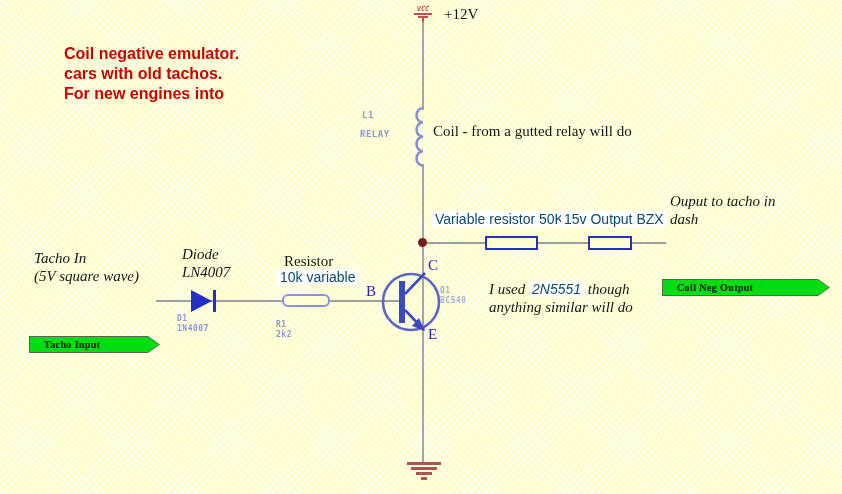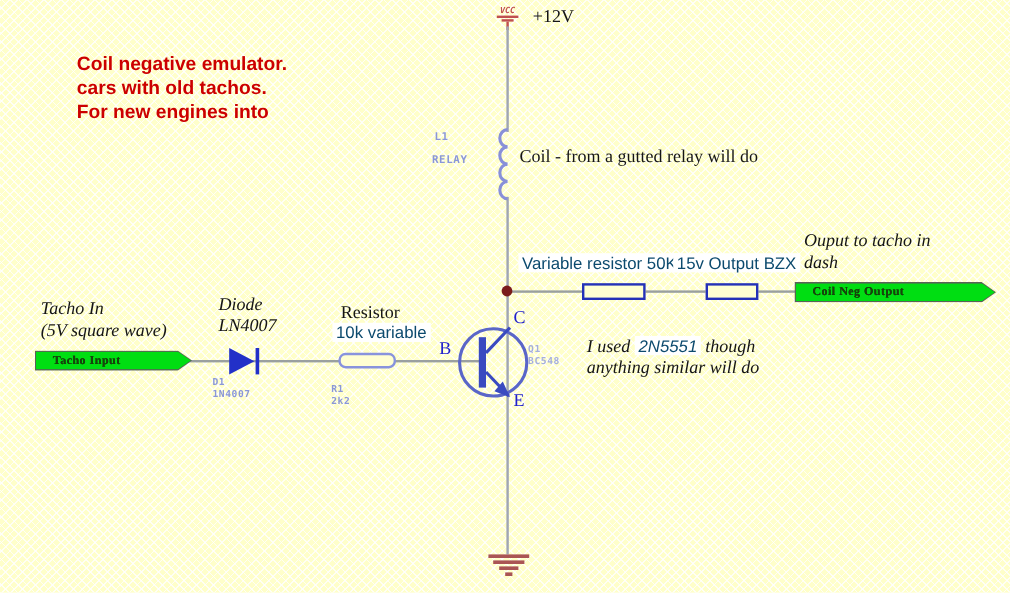--- a/index.html
+++ b/index.html
@@ -17,21 +17,21 @@
   .serif{font-family:"Liberation Serif", serif;font-size:15px;color:#151515;line-height:18px;white-space:nowrap;}
   .title{font-family:Liberation Sans, sans-serif;font-weight:bold;font-size:16px;color:#cc0000;line-height:20px;white-space:nowrap;}
   .rednote{font-family:"Liberation Sans", sans-serif;font-size:14px;color:#0c4a6e;background:#ffffff;padding:0 3px;line-height:16px;white-space:nowrap;}
   .bluepix{font-family:"DejaVu Sans Mono", monospace;font-size:8px;font-weight:bold;color:#8a97d8;line-height:10px;letter-spacing:.5px;white-space:nowrap;}
   .bluepix-faint{color:#a4aede;}
   .pin{font-family:"Liberation Serif", serif;font-size:15px;color:#2020cc;line-height:15px;}
   .wire-v{position:absolute;width:2px;background:#a0a6b4;}
   .wire-h{position:absolute;height:2px;background:#9aa0a0;}
   .junction{position:absolute;width:9px;height:9px;border-radius:50%;background:#7a1c1c;}
   .compbox{position:absolute;border:2px solid #2431b8;background:#ffffd2;}
-  .banner{position:absolute;}
+  .banner{position:absolute;margin-top:44px;}
   .banner .shape-outer{position:absolute;inset:0;background:#5a6258;
     clip-path:polygon(0 0, calc(100% - 12px) 0, 100% 50%, calc(100% - 12px) 100%, 0 100%);}
   .banner .shape-inner{position:absolute;inset:1px;background:#00de12;
     clip-path:polygon(0 0, calc(100% - 11px) 0, 100% 50%, calc(100% - 11px) 100%, 0 100%);
     display:flex;align-items:center;justify-content:flex-start;}
   .banner .blabel{font-family:"Liberation Serif", serif;font-weight:bold;font-size:10px;
     color:#19430d;letter-spacing:.4px;padding-left:14px;white-space:nowrap;text-shadow:0 0 .5px #0a2a05;}
   .vcc{position:absolute;color:#c05050;text-align:center;font-style:italic;}
   .vcc .vcctxt{font-family:"DejaVu Sans Mono", monospace;font-size:7px;font-weight:bold;line-height:6px;letter-spacing:0;}
   .vcc .vccbar{width:18px;height:2px;background:#c05050;margin:1px auto 0;}

